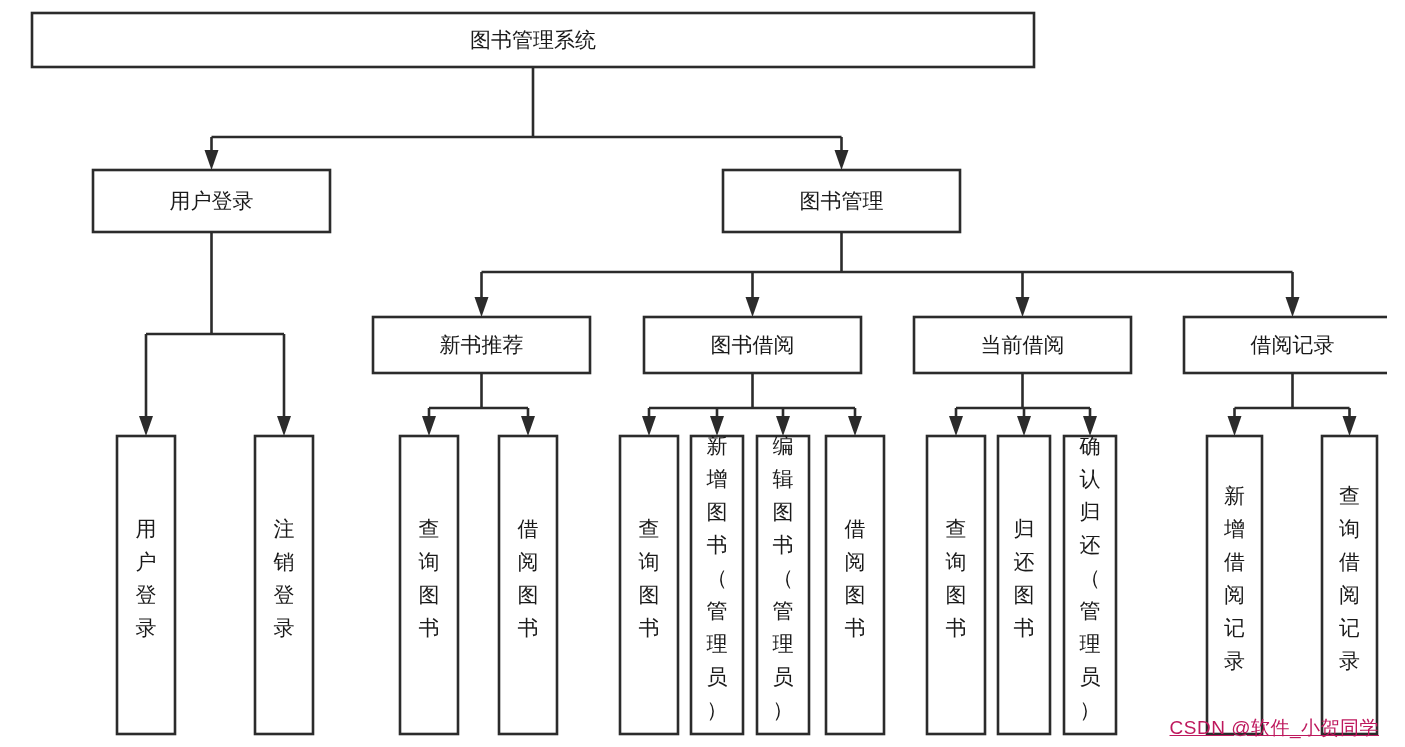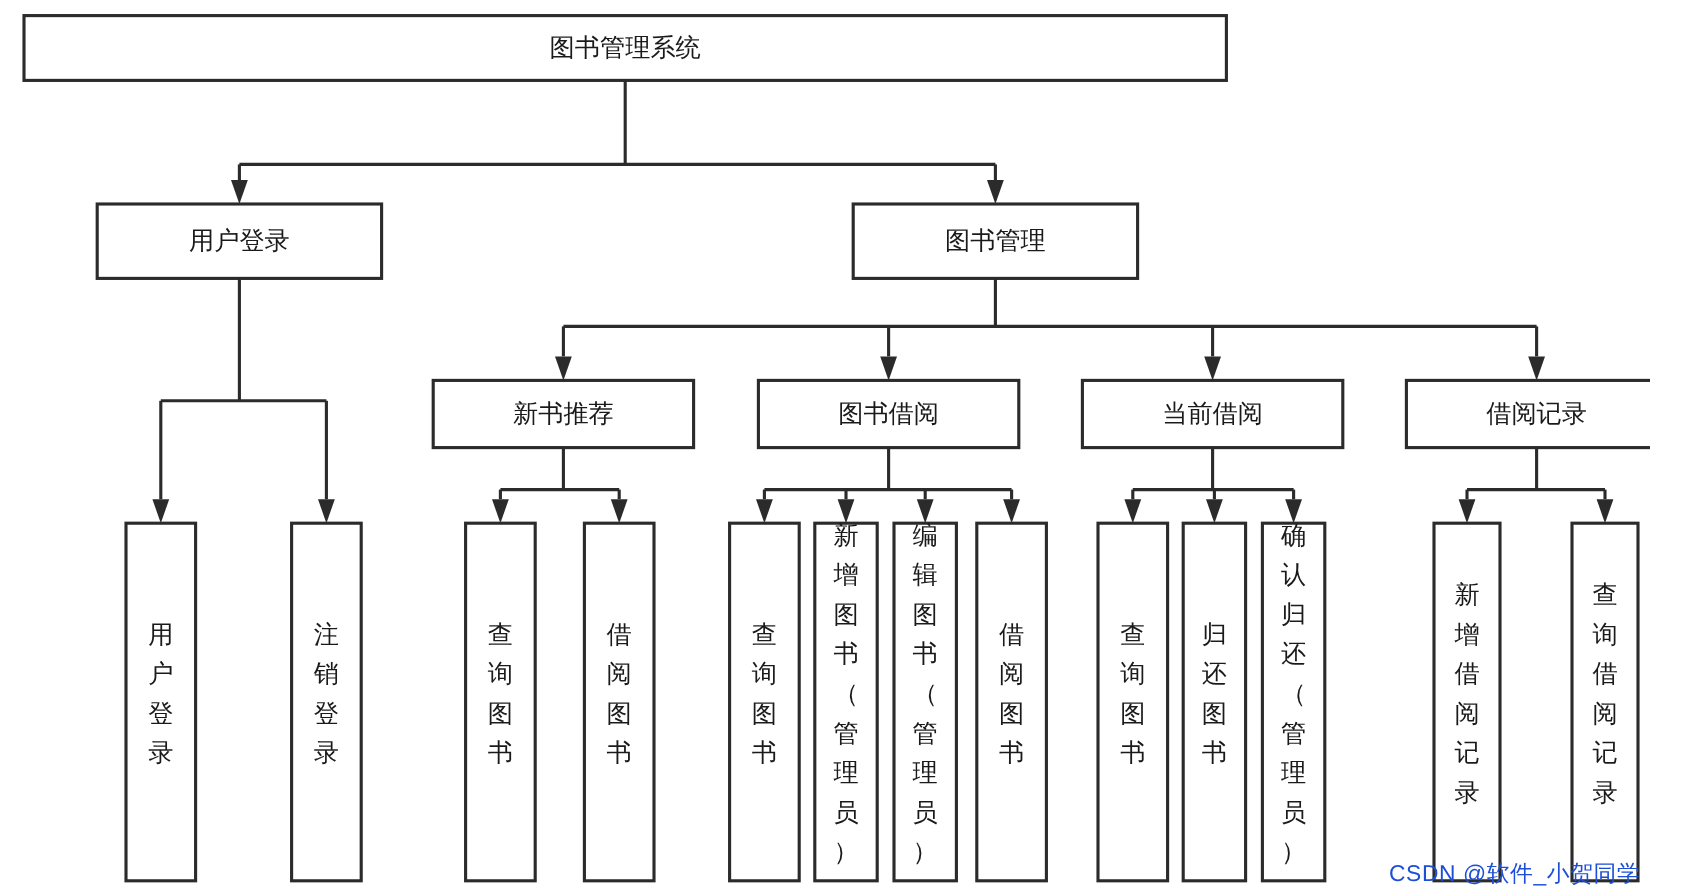--- a/index.html
+++ b/index.html
@@ -10,20 +10,21 @@
   }
   body {
     font-family: "Liberation Sans", "DejaVu Sans", sans-serif;
   }
   #diagram-root {
     position: relative;
     width: 1375px;
     height: 747px;
     background: #ffffff;
     overflow: hidden;
+    margin-left: 12px;
   }
   svg.diagram-canvas {
     position: absolute;
     left: 0;
     top: 0;
     width: 1405px;
     height: 747px;
     display: block;
   }
   .node-box {
@@ -53,24 +54,25 @@
     fill: #1a1a1a;
     font-size: 21px;
     text-anchor: middle;
   }
   .watermark {
     position: absolute;
     right: 8px;
     bottom: 6px;
     font-family: "Liberation Sans", "DejaVu Sans", sans-serif;
     font-size: 19px;
-    color: #1d4ed8;
+    color: #be185d;
     letter-spacing: 0.5px;
     white-space: nowrap;
     user-select: none;
+    text-decoration: underline;
   }
 </style>
 </head>
 <body>
 
 <div id="diagram-root">
   <svg class="diagram-canvas" viewBox="0 0 1405 747">
     <g id="connectors-layer">
         <line x1="521" y1="67" x2="521" y2="137" class="connector"></line>
         <line x1="199.5" y1="137" x2="829.5" y2="137" class="connector"></line>

